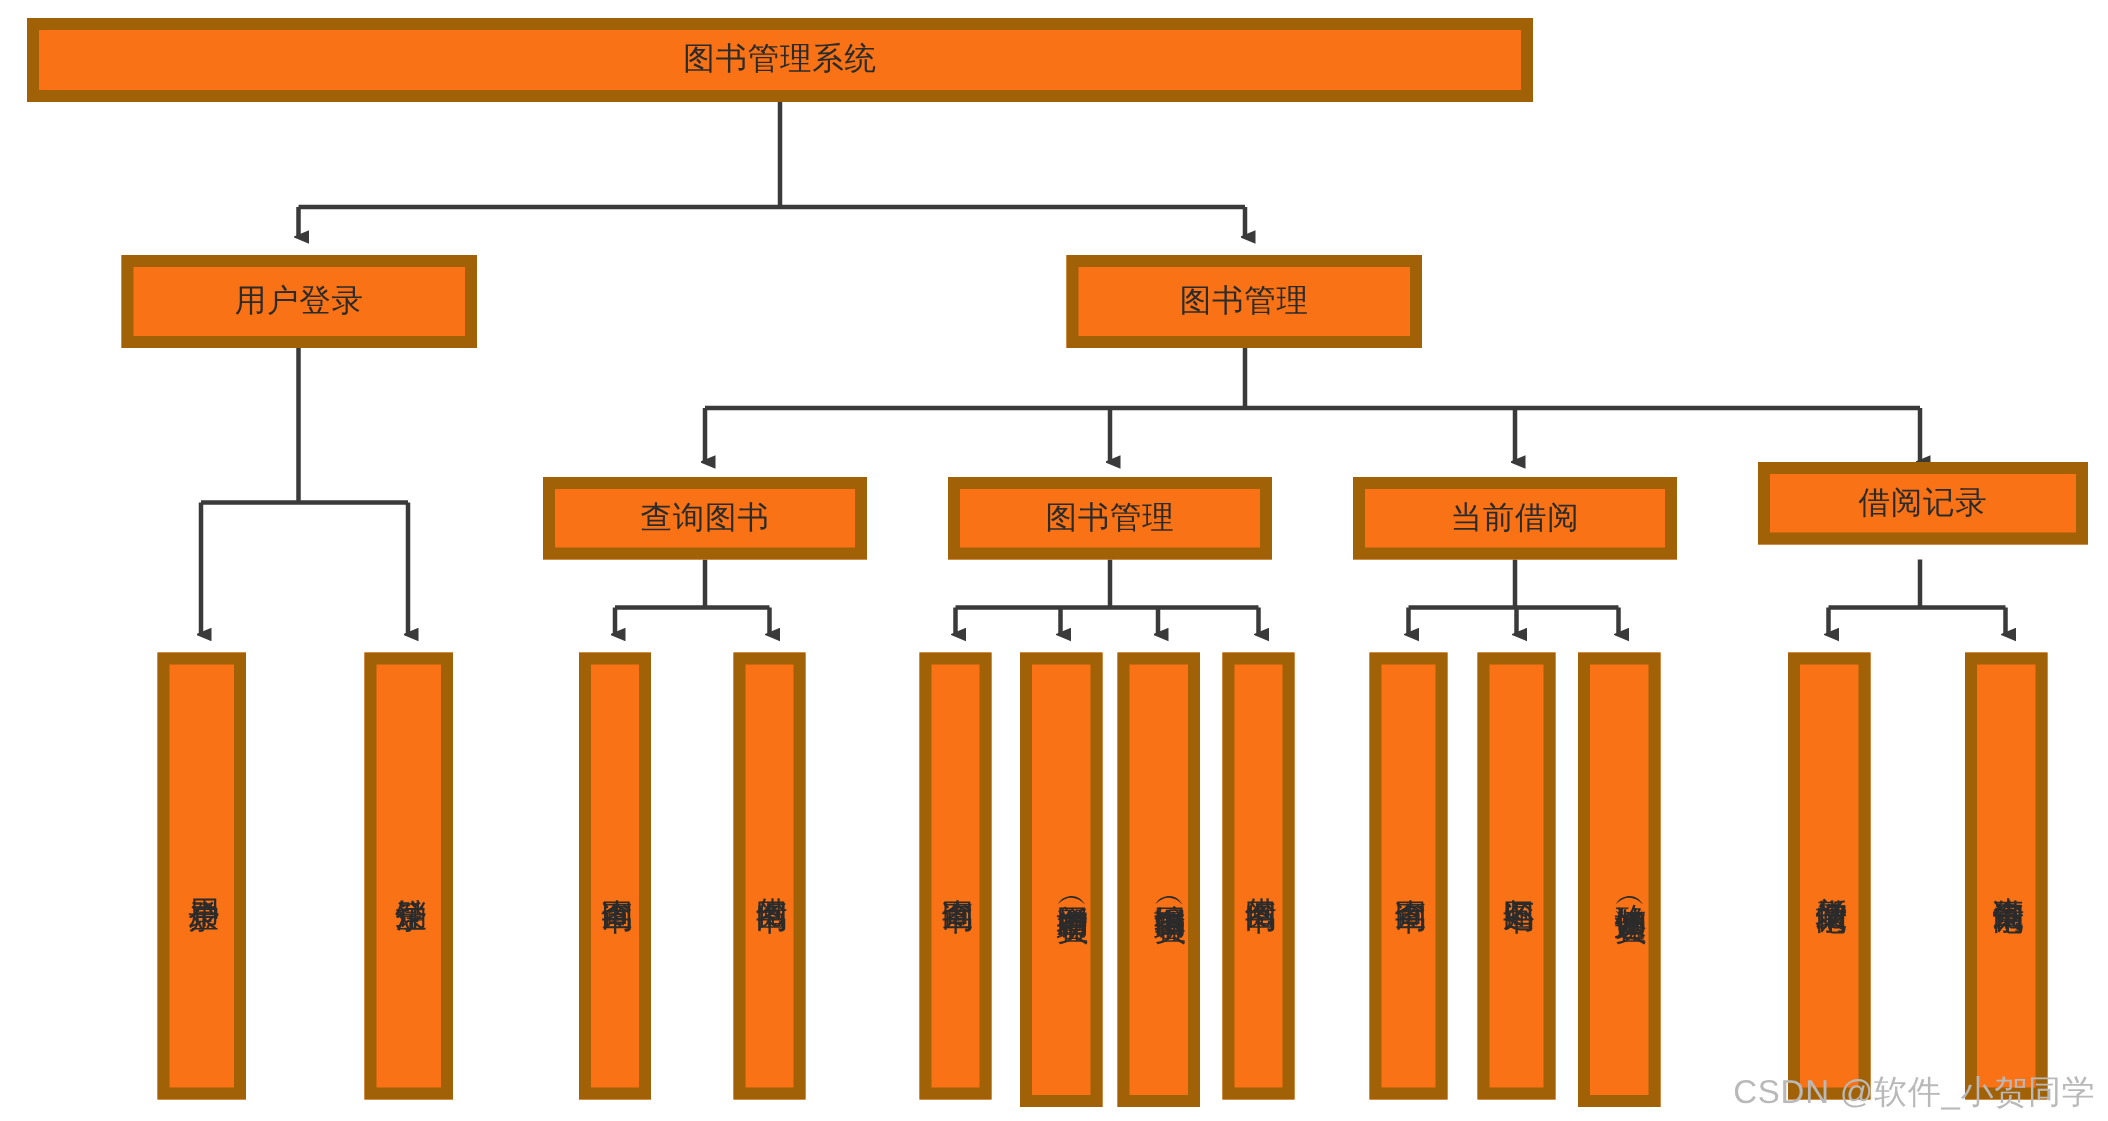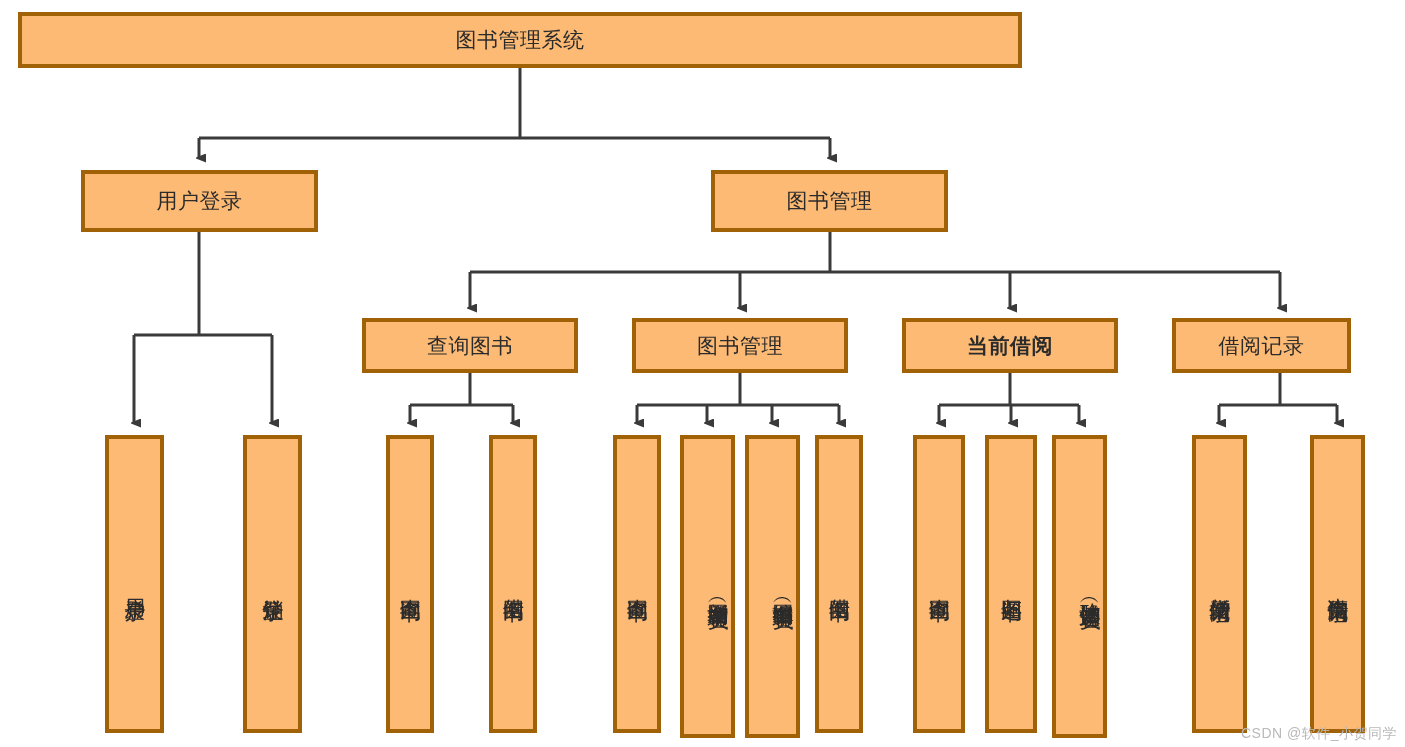--- a/index.html
+++ b/index.html
@@ -17,22 +17,22 @@
   #diagram-root {
     position: absolute;
     left: 0;
     top: 0;
     width: 1405px;
     height: 747px;
   }
   .node-box {
     position: absolute;
     box-sizing: border-box;
-    border: 4px solid #a16207;
-    background: #fdba74;
+    border: 8px solid #a16207;
+    background: #f97316;
     display: flex;
     align-items: center;
     justify-content: center;
     color: #2b2b2b;
   }
   .node-h {
     font-size: 21px;
     letter-spacing: 0.5px;
     line-height: 1.1;
     white-space: nowrap;
@@ -57,21 +57,21 @@
     left: 0;
     top: 0;
     width: 1405px;
     height: 747px;
     pointer-events: none;
   }
   .watermark {
     position: absolute;
     right: 8px;
     bottom: 4px;
-    font-size: 14px;
+    font-size: 22px;
     color: #b9b9b9;
     white-space: nowrap;
     letter-spacing: 0.5px;
   }
 </style>
 </head>
 <body>
 
 <div id="diagram-root">
 
@@ -125,22 +125,22 @@
     </g>
   </svg>
 
   <div class="node-box node-h" id="node-root" style="left: 18px; top: 12px; width: 1004px; height: 56px;">图书管理系统</div>
 
   <div class="node-box node-h" id="node-l2-0" style="left: 81px; top: 170px; width: 237px; height: 62px;">用户登录</div>
   <div class="node-box node-h" id="node-l2-1" style="left: 711px; top: 170px; width: 237px; height: 62px;">图书管理</div>
 
   <div class="node-box node-h" id="node-l3-0" style="left: 362px; top: 318px; width: 216px; height: 55px;">查询图书</div>
   <div class="node-box node-h" id="node-l3-1" style="left: 632px; top: 318px; width: 216px; height: 55px;">图书管理</div>
-  <div class="node-box node-h" id="node-l3-2" style="left: 902px; top: 318px; width: 216px; height: 55px; font-weight: bold;">当前借阅</div>
-  <div class="node-box node-h" id="node-l3-3" style="left: 1172px; top: 318px; width: 179px; height: 55px;">借阅记录</div>
+  <div class="node-box node-h" id="node-l3-2" style="left: 902px; top: 318px; width: 216px; height: 55px;">当前借阅</div>
+  <div class="node-box node-h" id="node-l3-3" style="left: 1172px; top: 308px; width: 220px; height: 55px;">借阅记录</div>
 
   <div class="node-box node-v v-center" id="leaf-0" style="left: 105px; top: 435px; width: 59px; height: 298px;">用户登录</div>
   <div class="node-box node-v v-center" id="leaf-1" style="left: 243px; top: 435px; width: 59px; height: 298px;">注销登录</div>
   <div class="node-box node-v v-center" id="leaf-2" style="left: 386px; top: 435px; width: 48px; height: 298px;">查询图书</div>
   <div class="node-box node-v v-center" id="leaf-3" style="left: 489px; top: 435px; width: 48px; height: 298px;">借阅图书</div>
   <div class="node-box node-v v-center" id="leaf-4" style="left: 613px; top: 435px; width: 48px; height: 298px;">查询图书</div>
   <div class="node-box node-v" id="leaf-5" style="left: 680px; top: 435px; width: 55px; height: 303px;">新增图书（管理员）</div>
   <div class="node-box node-v" id="leaf-6" style="left: 745px; top: 435px; width: 55px; height: 303px;">编辑图书（管理员）</div>
   <div class="node-box node-v v-center" id="leaf-7" style="left: 815px; top: 435px; width: 48px; height: 298px;">借阅图书</div>
   <div class="node-box node-v v-center" id="leaf-8" style="left: 913px; top: 435px; width: 52px; height: 298px;">查询图书</div>

